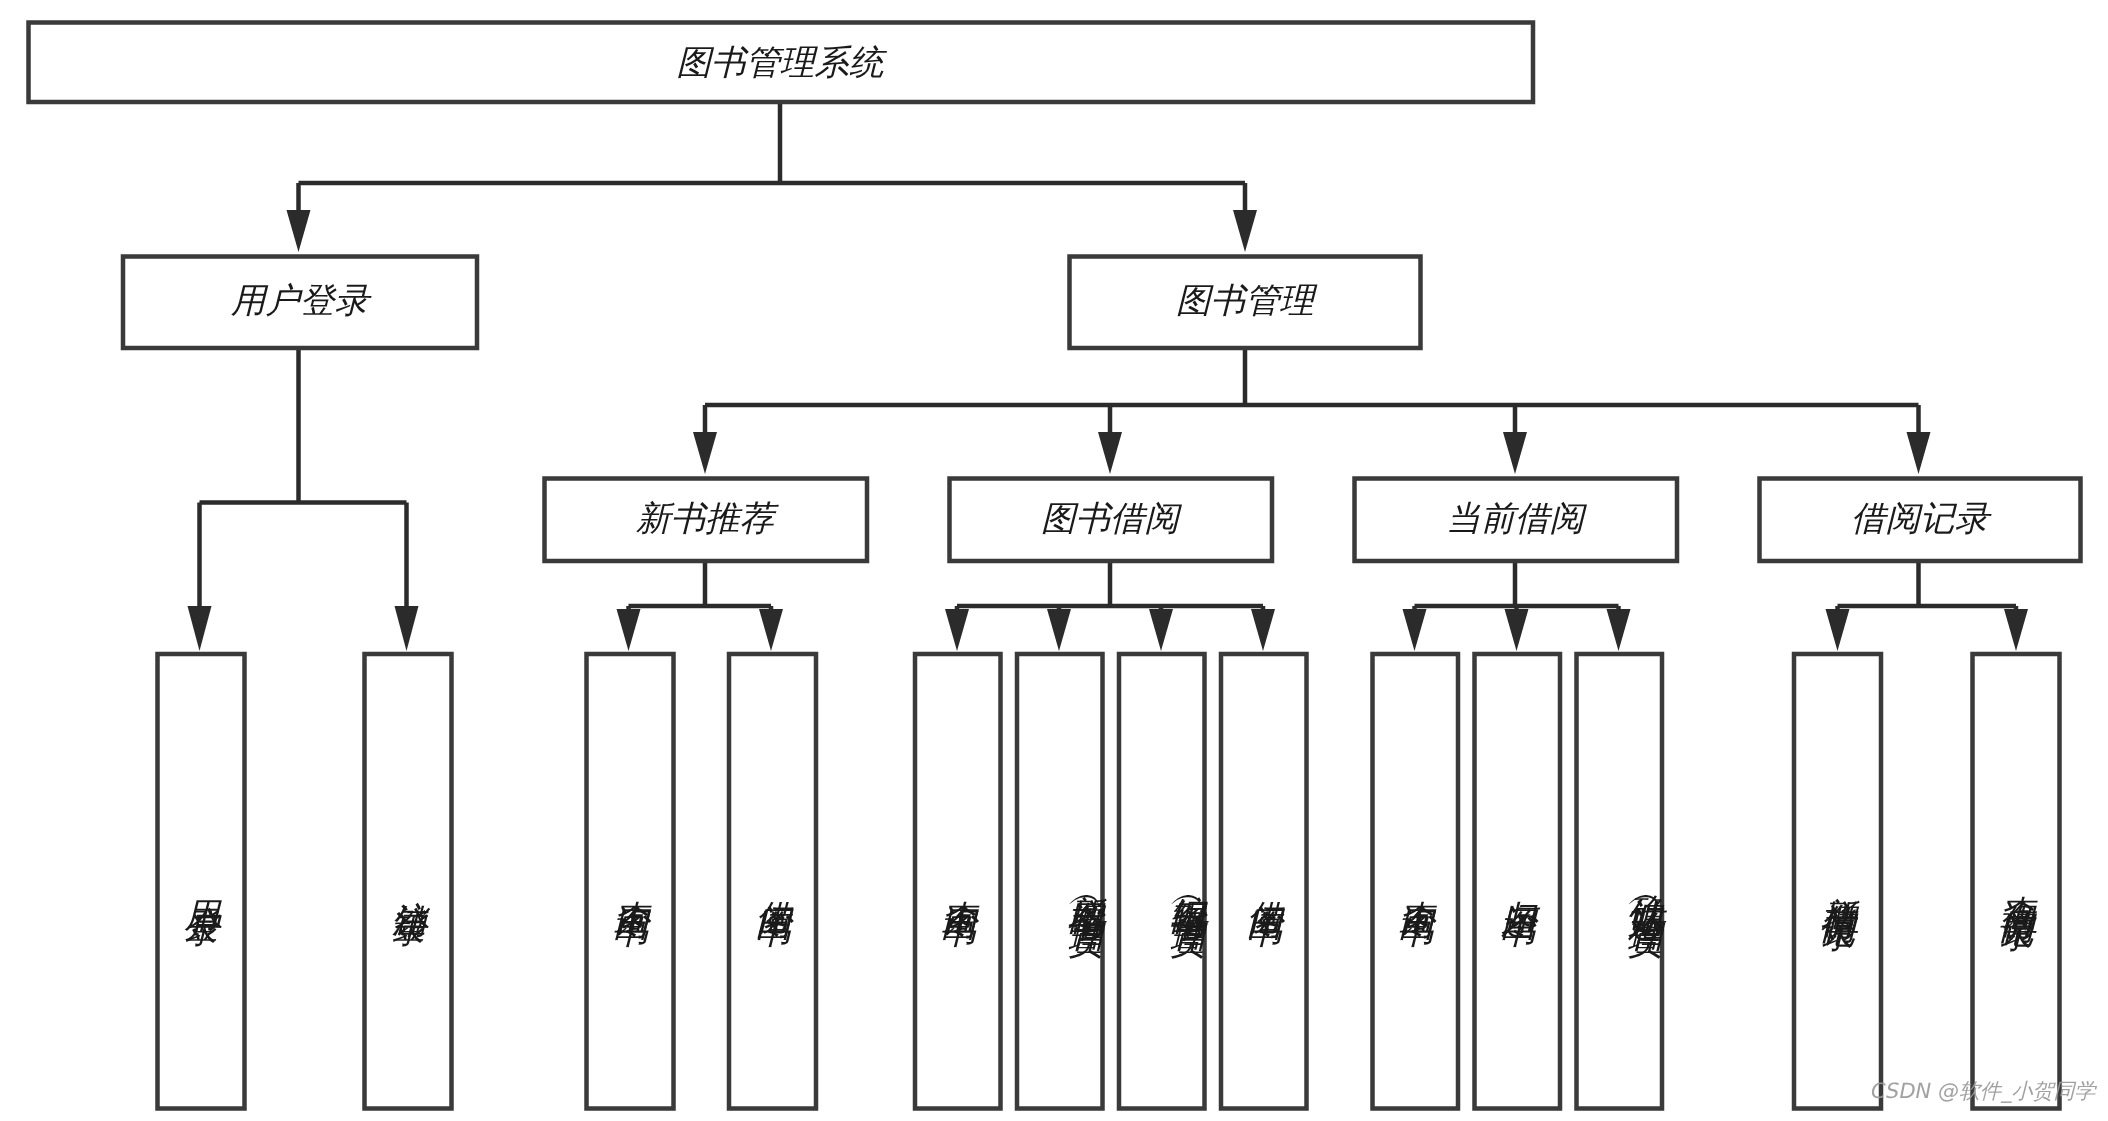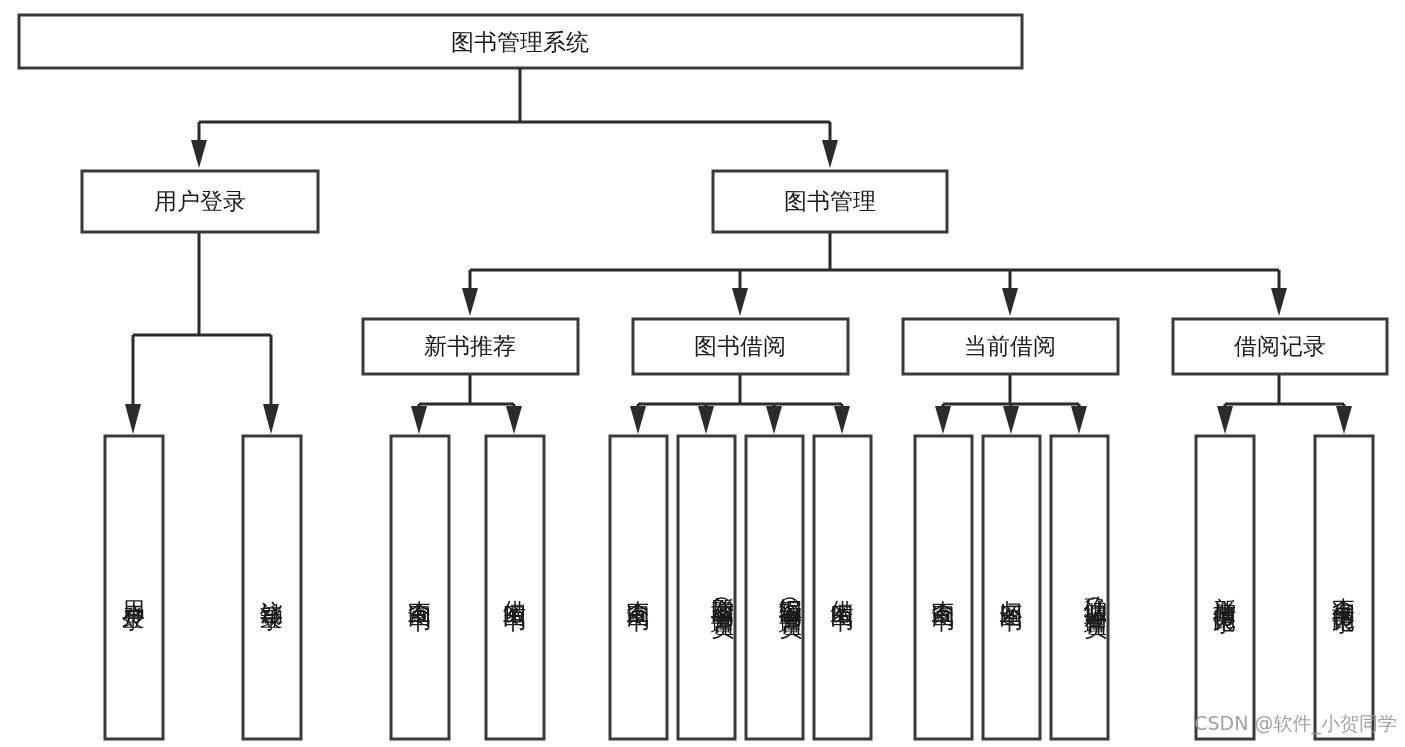--- a/index.html
+++ b/index.html
@@ -12,20 +12,21 @@
     width: 1405px;
     height: 747px;
     font-family: "DejaVu Sans", "Liberation Sans", sans-serif;
     overflow: hidden;
   }
   #diagram-root {
     position: relative;
     width: 1405px;
     height: 741px;
     background: #ffffff;
+    font-style: italic;
   }
   svg#flow-svg {
     position: absolute;
     top: 0;
     left: 0;
     width: 1405px;
     height: 747px;
     display: block;
   }
   .node-box {
@@ -62,21 +63,21 @@
     letter-spacing: 3px;
     white-space: nowrap;
     text-align: center;
     pointer-events: none;
   }
   .watermark {
     position: absolute;
     right: 8px;
     bottom: 4px;
     font-family: "DejaVu Sans", "Liberation Sans", sans-serif;
-    font-size: 19px;
+    font-size: 14px;
     color: #9a9a9a;
     white-space: nowrap;
     opacity: 0.92;
   }
 </style>
 </head>
 <body>
 
 <div id="diagram-root">
 

